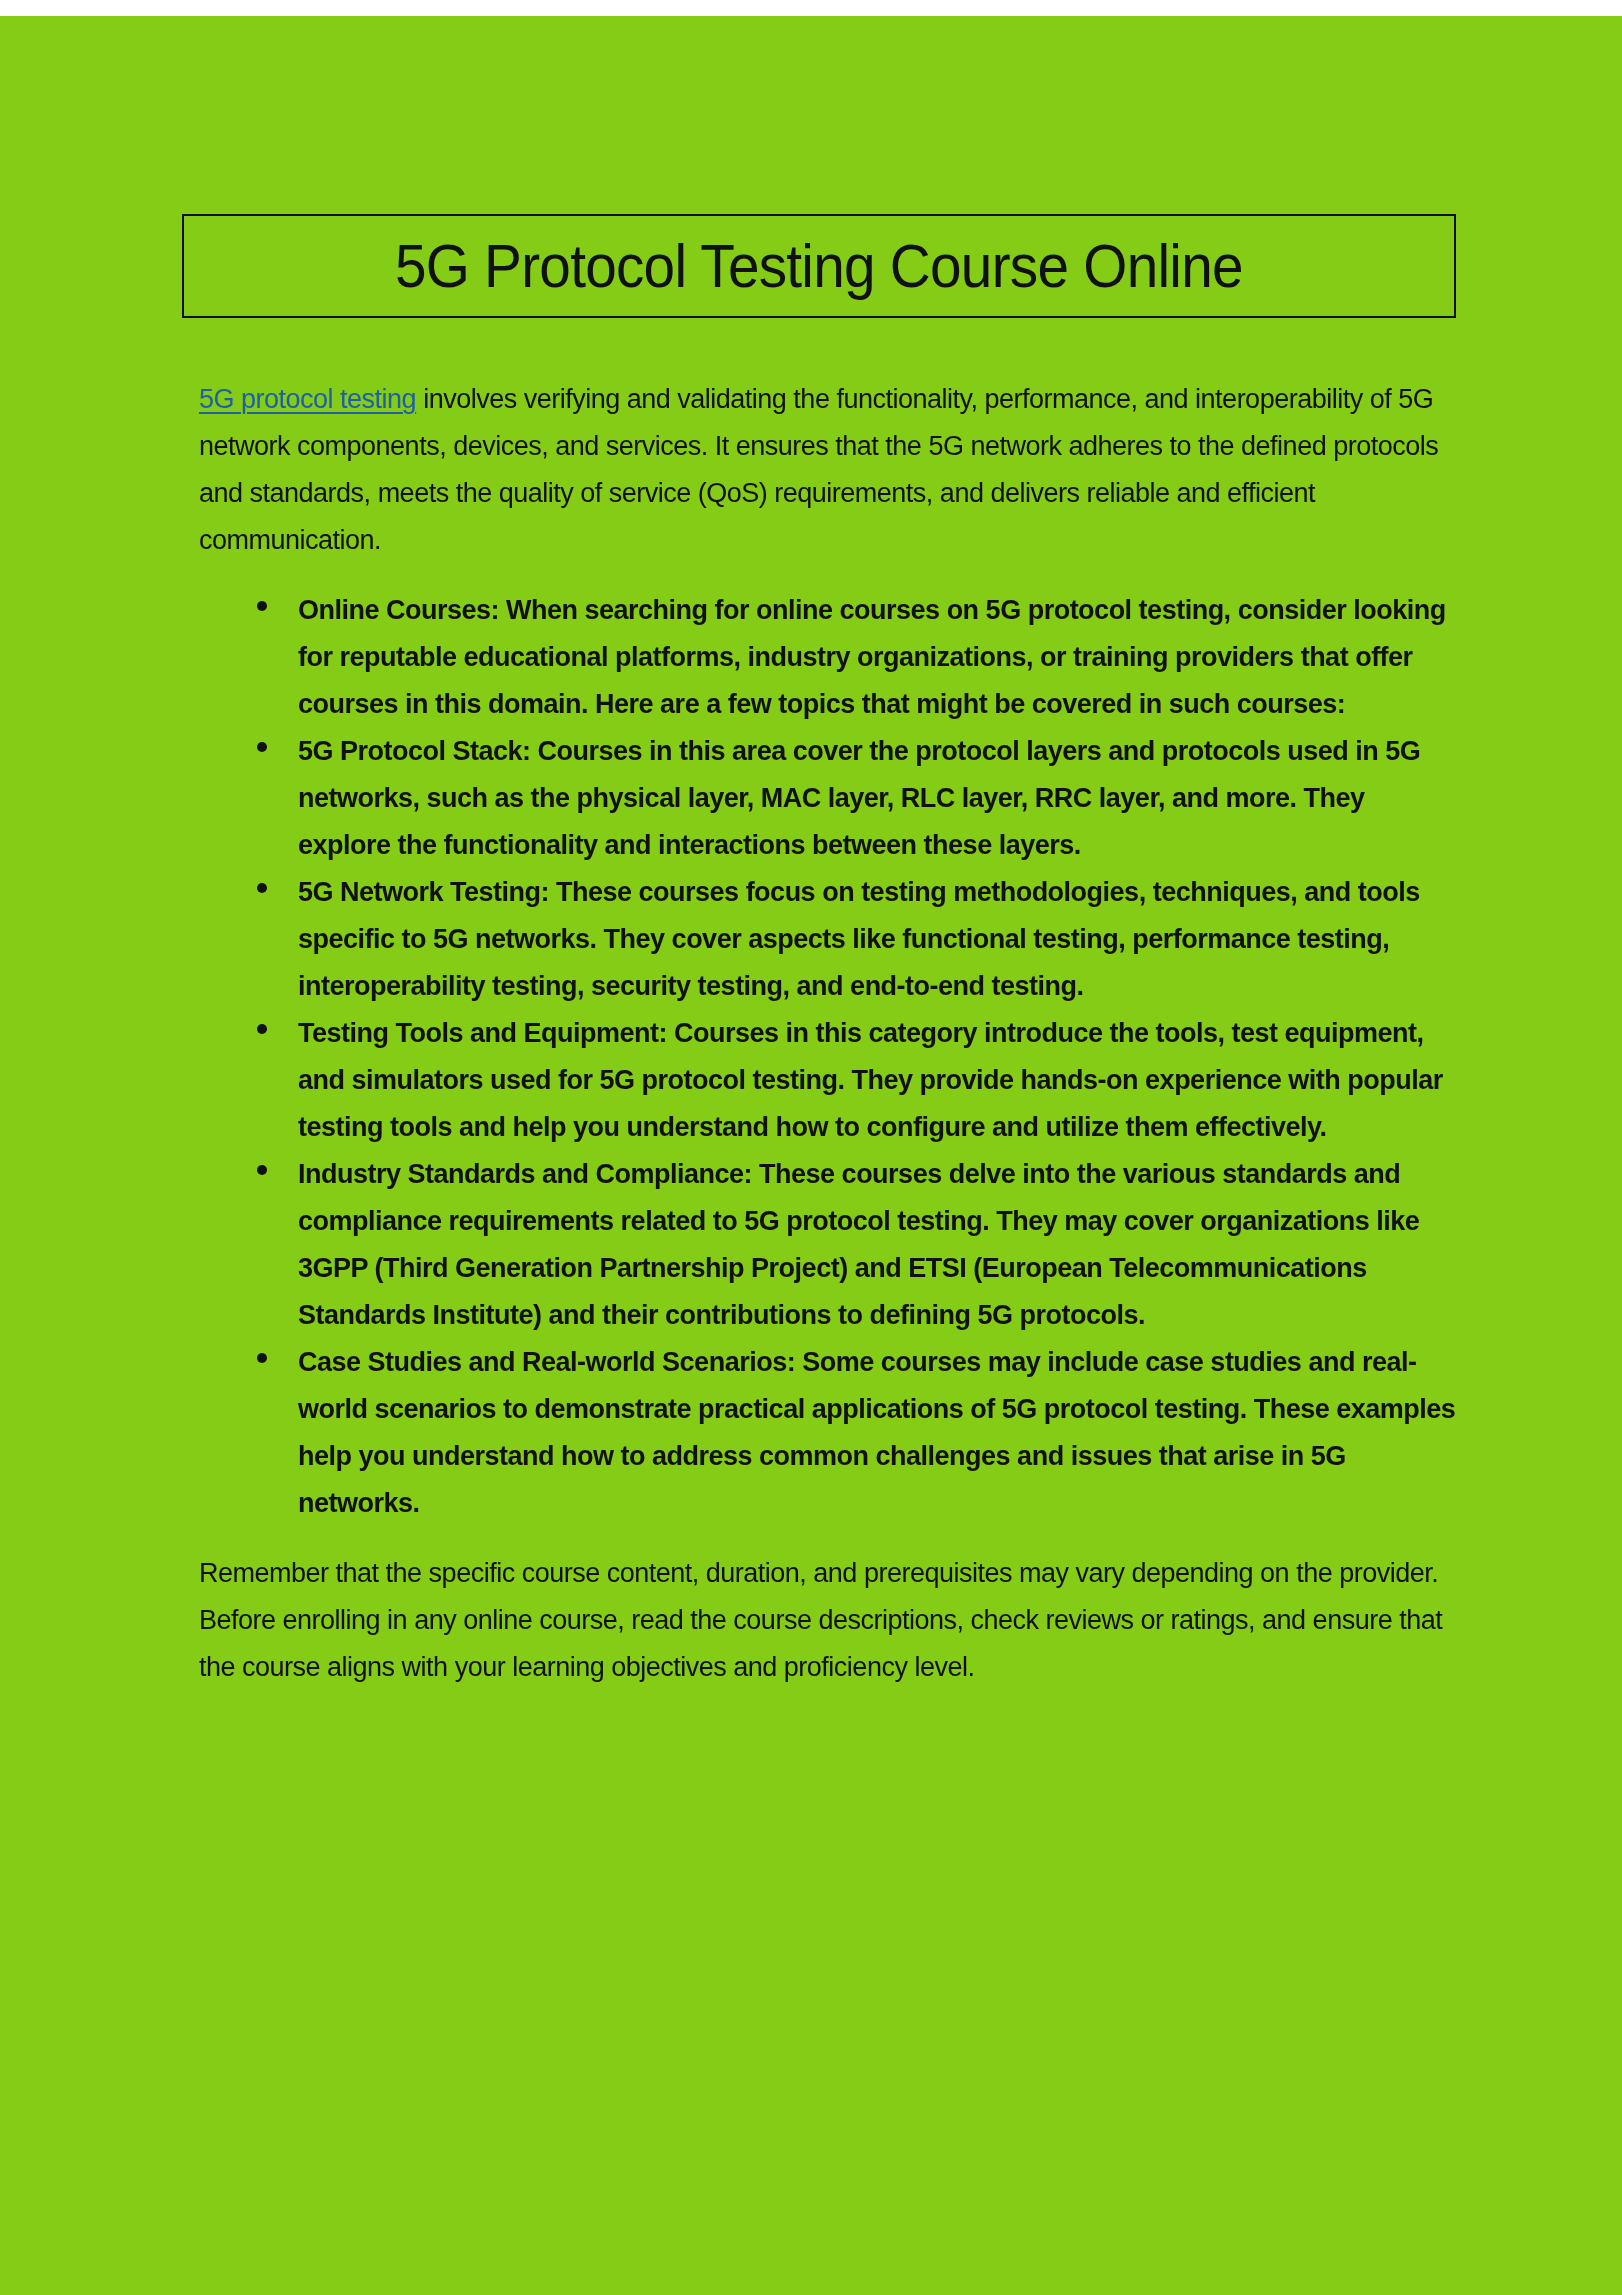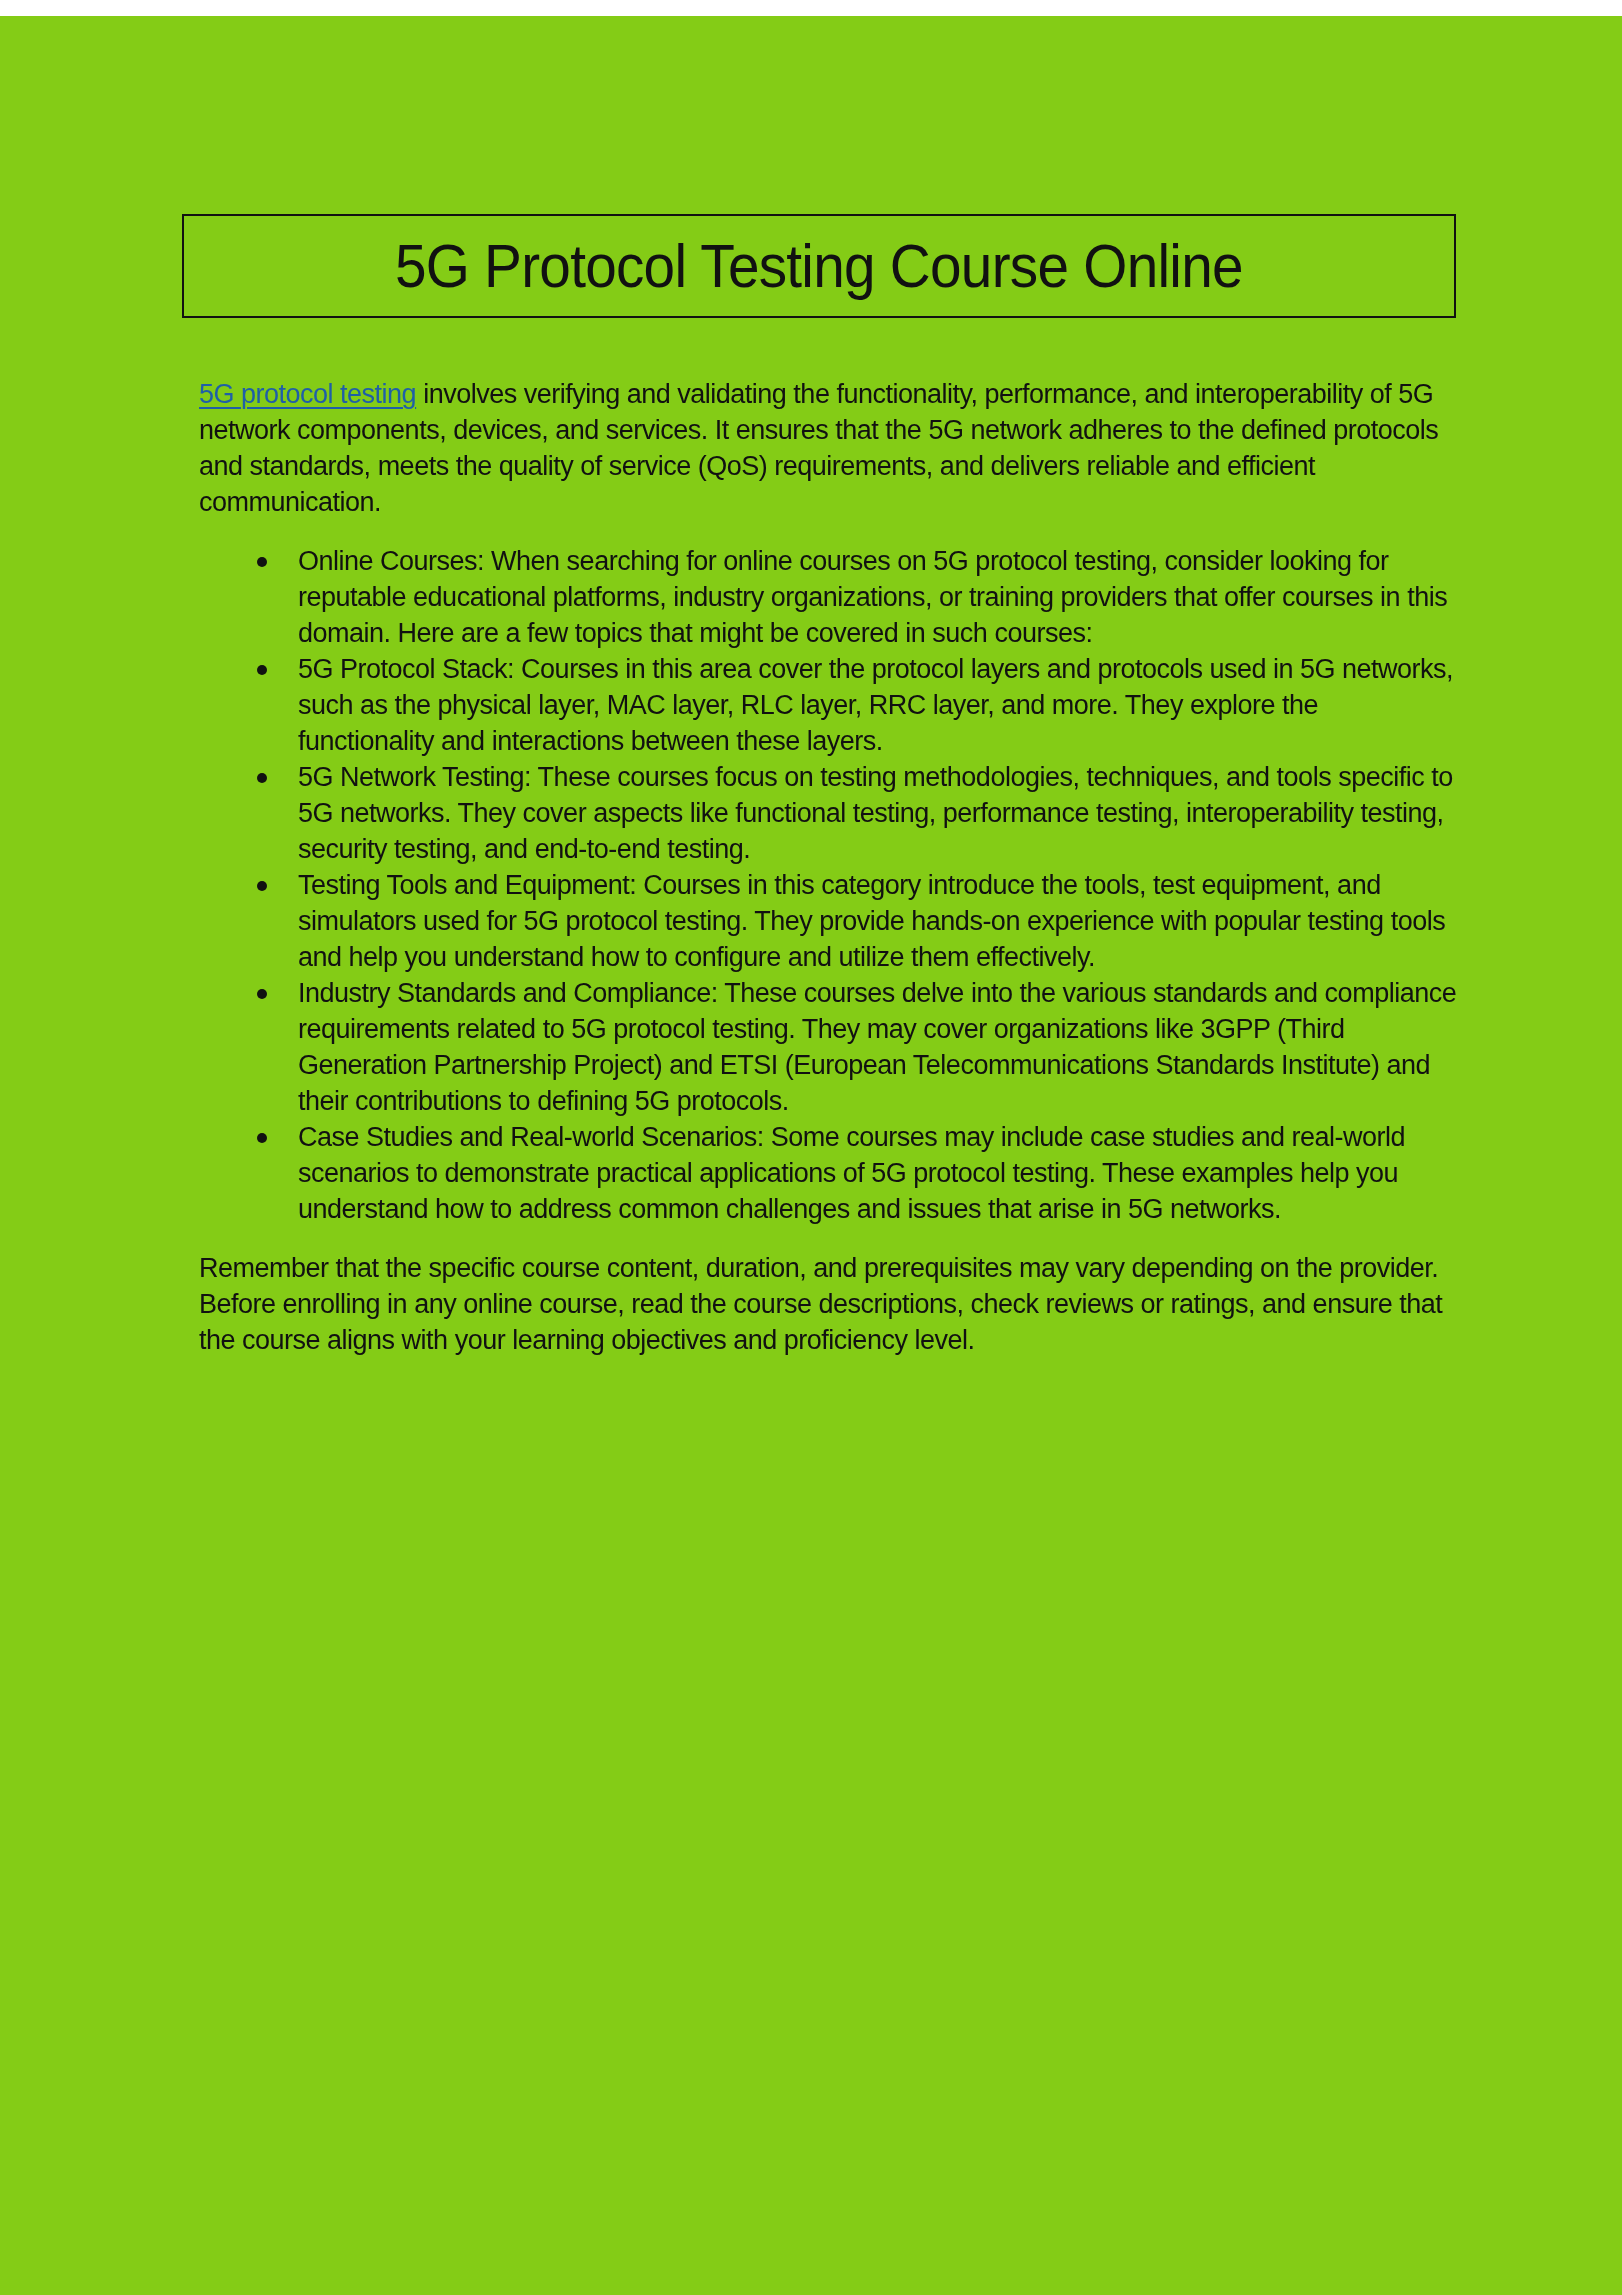--- a/index.html
+++ b/index.html
@@ -42,21 +42,21 @@
       margin: 0;
       transform: scaleX(0.93);
       white-space: nowrap;
     }
     .content {
       position: absolute;
       left: 199px;
       top: 360px;
       width: 1258px;
       font-size: 27px;
-      line-height: 36px;
+      line-height: 47px;
       letter-spacing: -0.5px;
     }
     .para {
       margin: 0 0 23px 0;
     }
     .link {
       color: #1f5fa8;
       text-decoration: underline;
       text-decoration-thickness: 1.5px;
       text-underline-offset: 3.8px;
@@ -64,20 +64,21 @@
     }
     .bullets {
       list-style: none;
       margin: 20px 0 23px 0;
       padding: 0;
     }
     .bullet-item {
       position: relative;
       padding-left: 99px;
       margin: 0 0 0 0;
+      font-weight: bold;
     }
     .bullet-item + .bullet-item {
       margin-top: 0px;
     }
     .bullet-dot {
       position: absolute;
       left: 58px;
       top: 14px;
       width: 10px;
       height: 10px;

